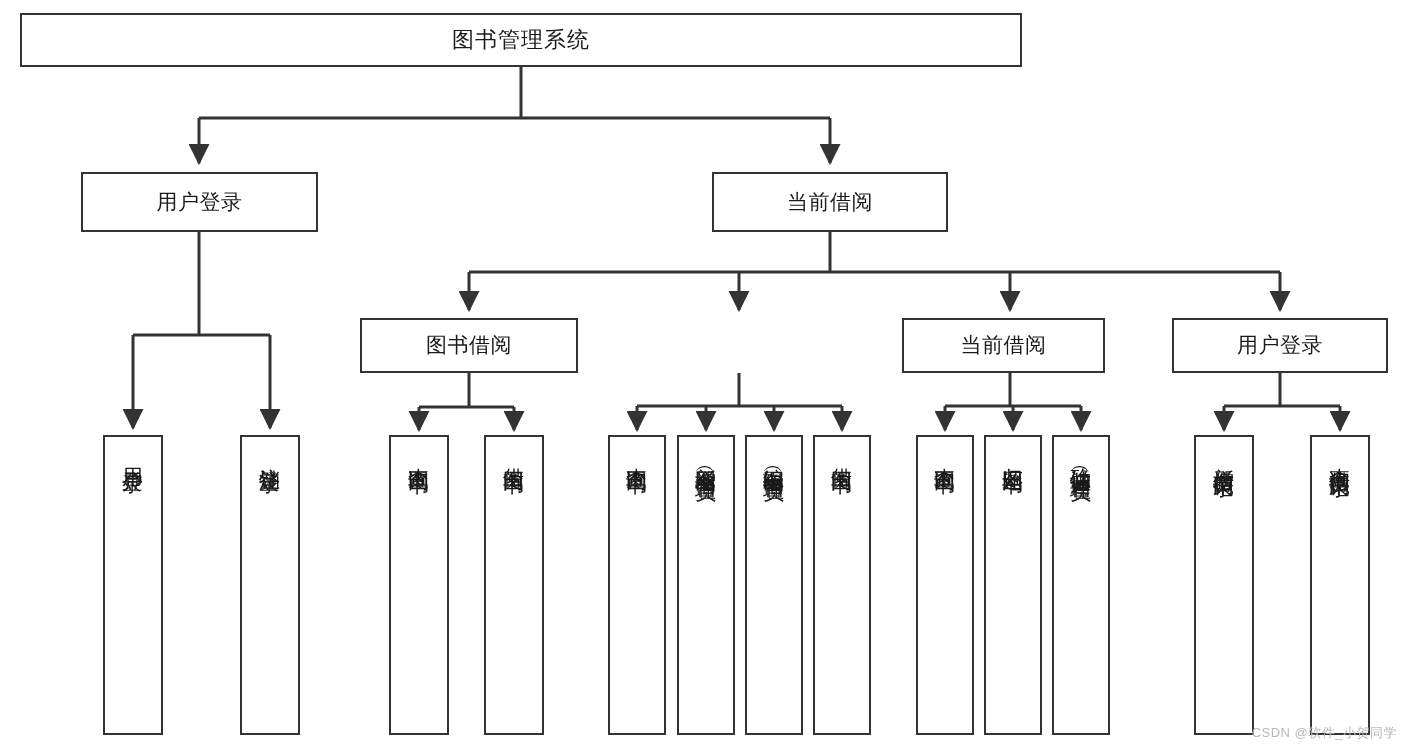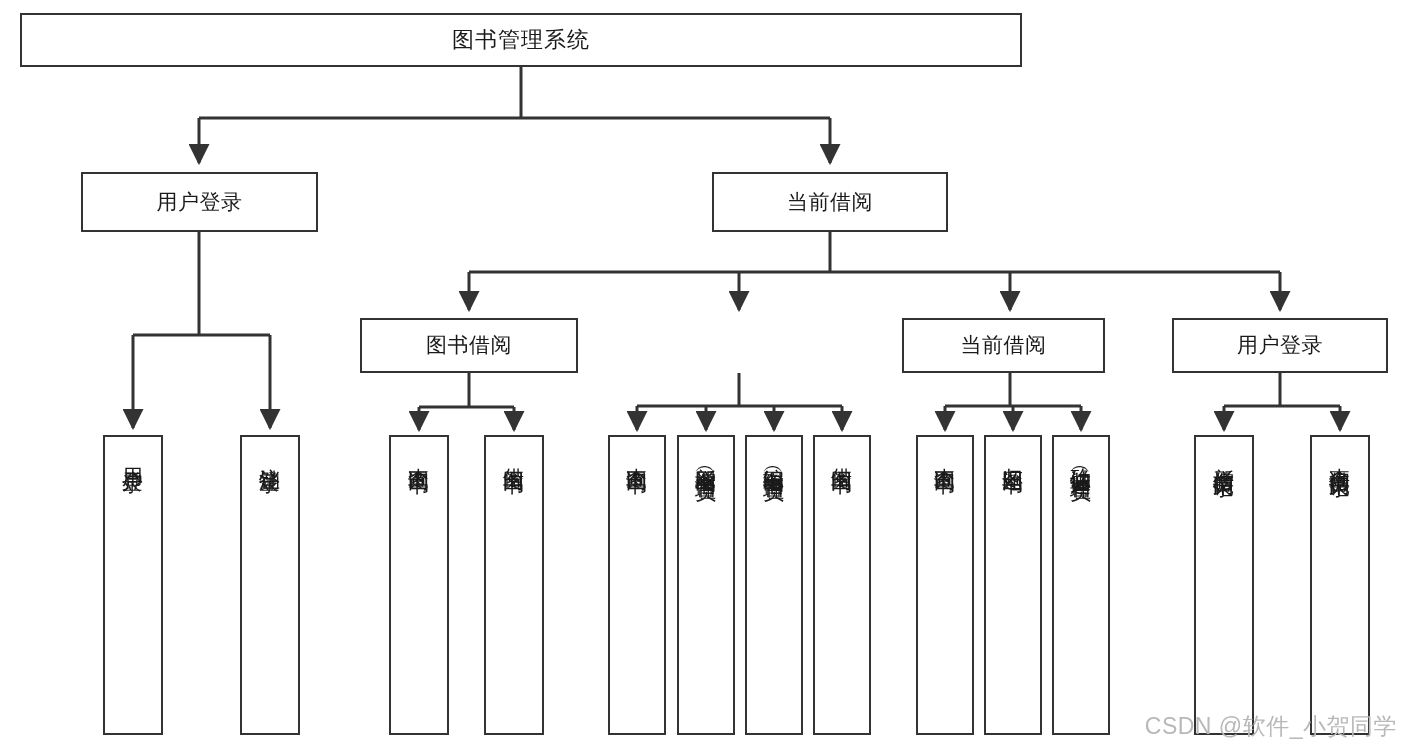--- a/index.html
+++ b/index.html
@@ -59,21 +59,21 @@
     font-size: 21px;
     writing-mode: vertical-rl;
     text-orientation: upright;
     letter-spacing: 2px;
     line-height: 1;
   }
   .watermark {
     position: absolute;
     right: 8px;
     bottom: 5px;
-    font-size: 23px;
+    font-size: 13px;
     color: #b8b8b8;
     letter-spacing: 0.5px;
     white-space: nowrap;
   }
 </style>
 </head>
 <body>
 
 <div id="canvas">
 

